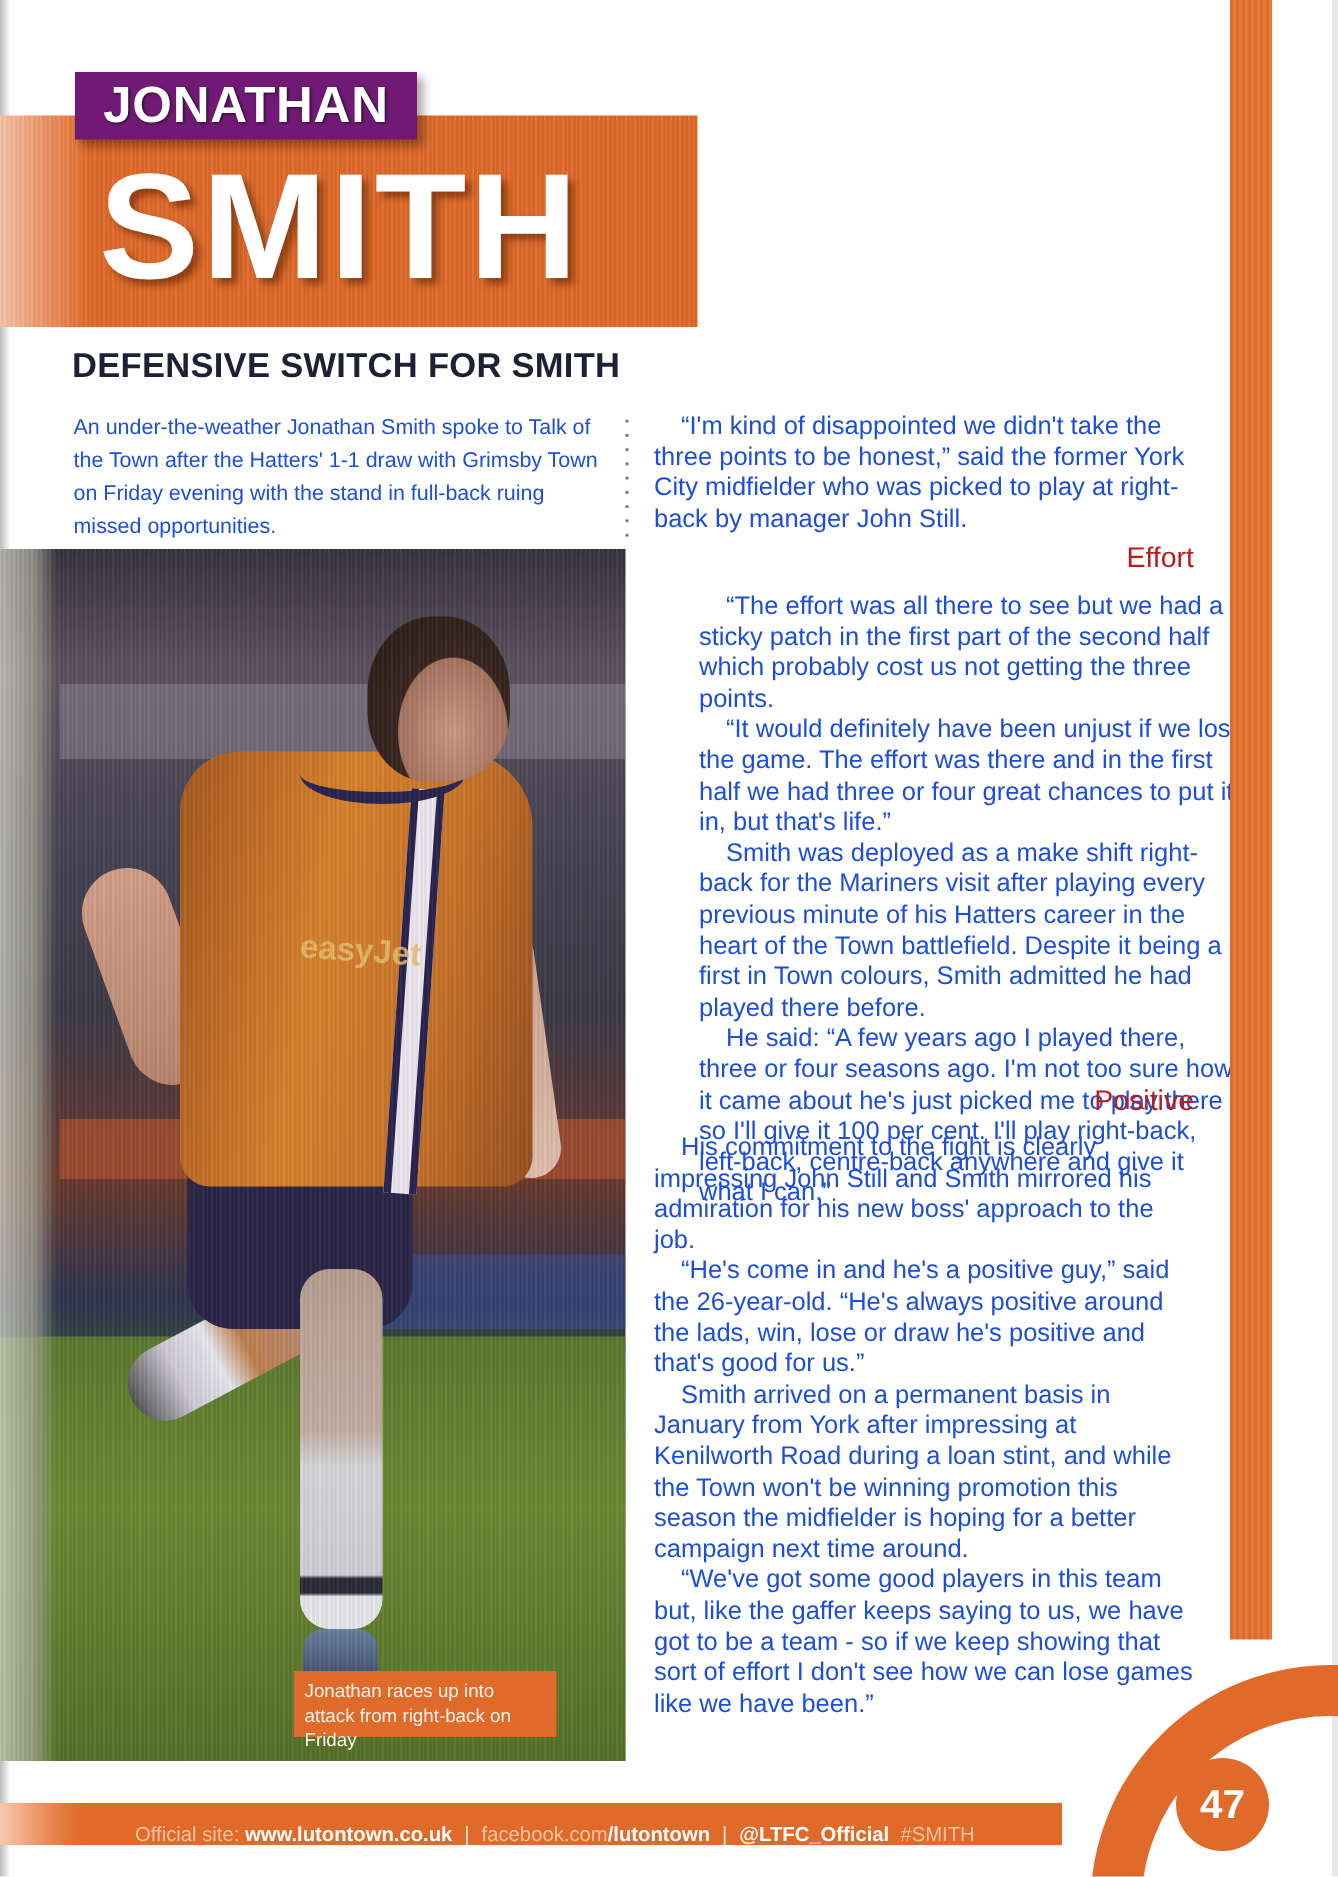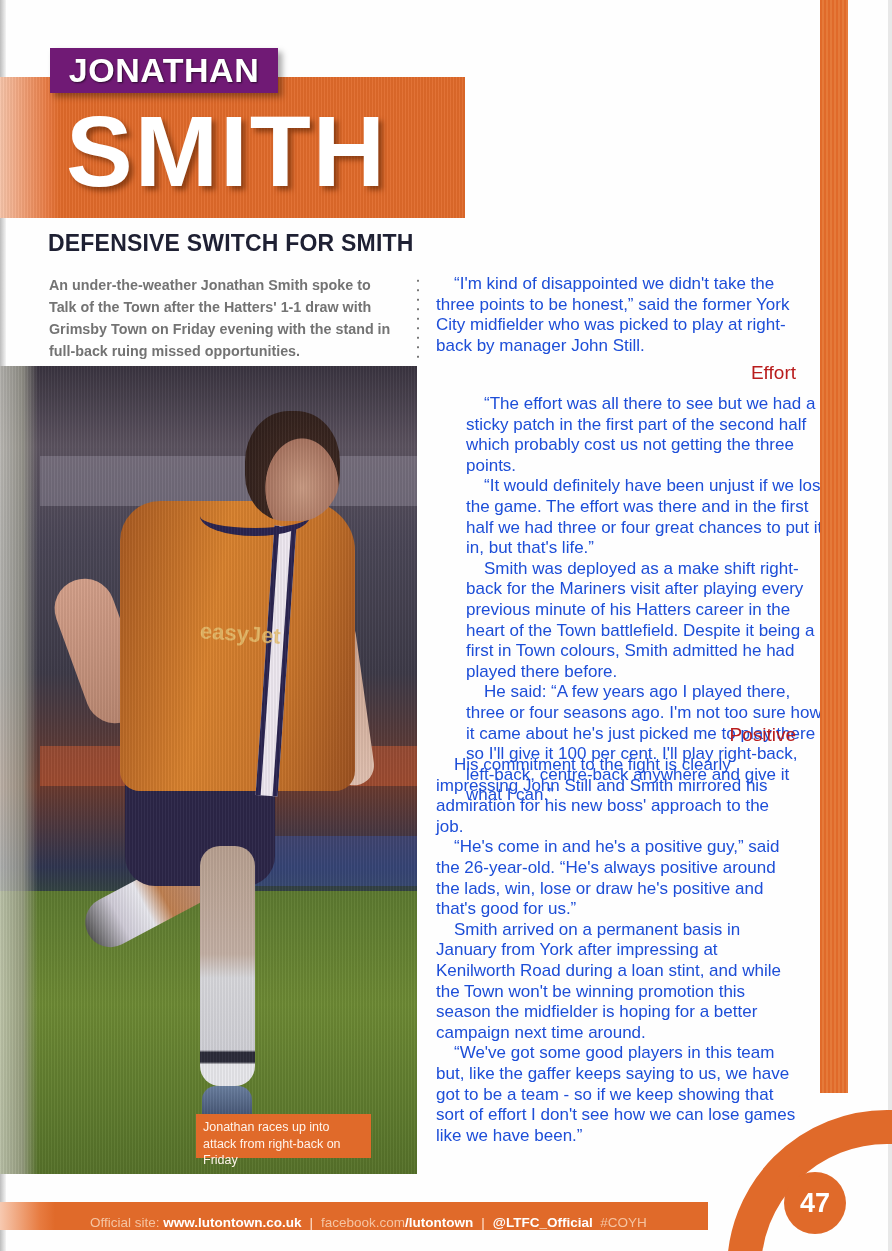--- a/index.html
+++ b/index.html
@@ -23,22 +23,22 @@
       display: flex; align-items: center; justify-content: center; }
     .first-name { color: #ffffff; font-weight: bold; font-size: 34px; letter-spacing: 0.5px;
       text-shadow: 1px 1px 2px rgba(0,0,0,0.6); }
     .last-name { position: absolute; left: 66px; top: 96px; z-index: 2; color: #ffffff;
       font-weight: bold; font-size: 100px; line-height: 110px; letter-spacing: 2px;
       text-shadow: 4px 4px 5px rgba(80,30,0,0.55); }
 
     .headline { position: absolute; left: 48px; top: 230px; font-weight: bold; font-size: 23px;
       color: #1e2033; letter-spacing: 0.2px; }
 
-    .intro { position: absolute; left: 49px; top: 274px; width: 350px; font-weight: bold;
-      font-size: 14.3px; line-height: 22px; color: #737373; }
+    .intro { position: absolute; left: 49px; top: 274px; width: 350px; font-weight: normal;
+      font-size: 14.3px; line-height: 22px; color: #1d4ed8; }
 
     .dots { position: absolute; left: 415px; top: 276px; width: 6px; height: 82px;
       background: radial-gradient(circle, #777 0.9px, transparent 1.3px) 0 0 / 6px 9.5px repeat-y; }
 
     
     .col { position: absolute; left: 436px; width: 360px; font-size: 17px; line-height: 20.6px; color: #1d4ed8; }
     .col p { text-indent: 18px; }
     .col1 { top: 274px; }
     .subhead { position: absolute; left: 436px; width: 360px; text-align: right; font-weight: normal;
       font-size: 19px; color: #b91c1c; }
@@ -159,18 +159,18 @@
 
   <div class="vbar"></div>
 
   <div class="footer">
     <span class="faint">Official site:</span>&nbsp;
     <span class="strong">www.lutontown.co.uk</span>
     <span class="sep">|</span>
     <span><span class="faint">facebook.com</span><span class="strong">/lutontown</span></span>
     <span class="sep">|</span>
     <span class="strong">@LTFC_Official</span>&nbsp;&nbsp;
-    <span class="faint">#COYH</span>
+    <span class="faint">#SMITH</span>
   </div>
 
   <div class="ring"></div>
   <div class="pagenum">47</div>
 </div>
 
 </body></html>

